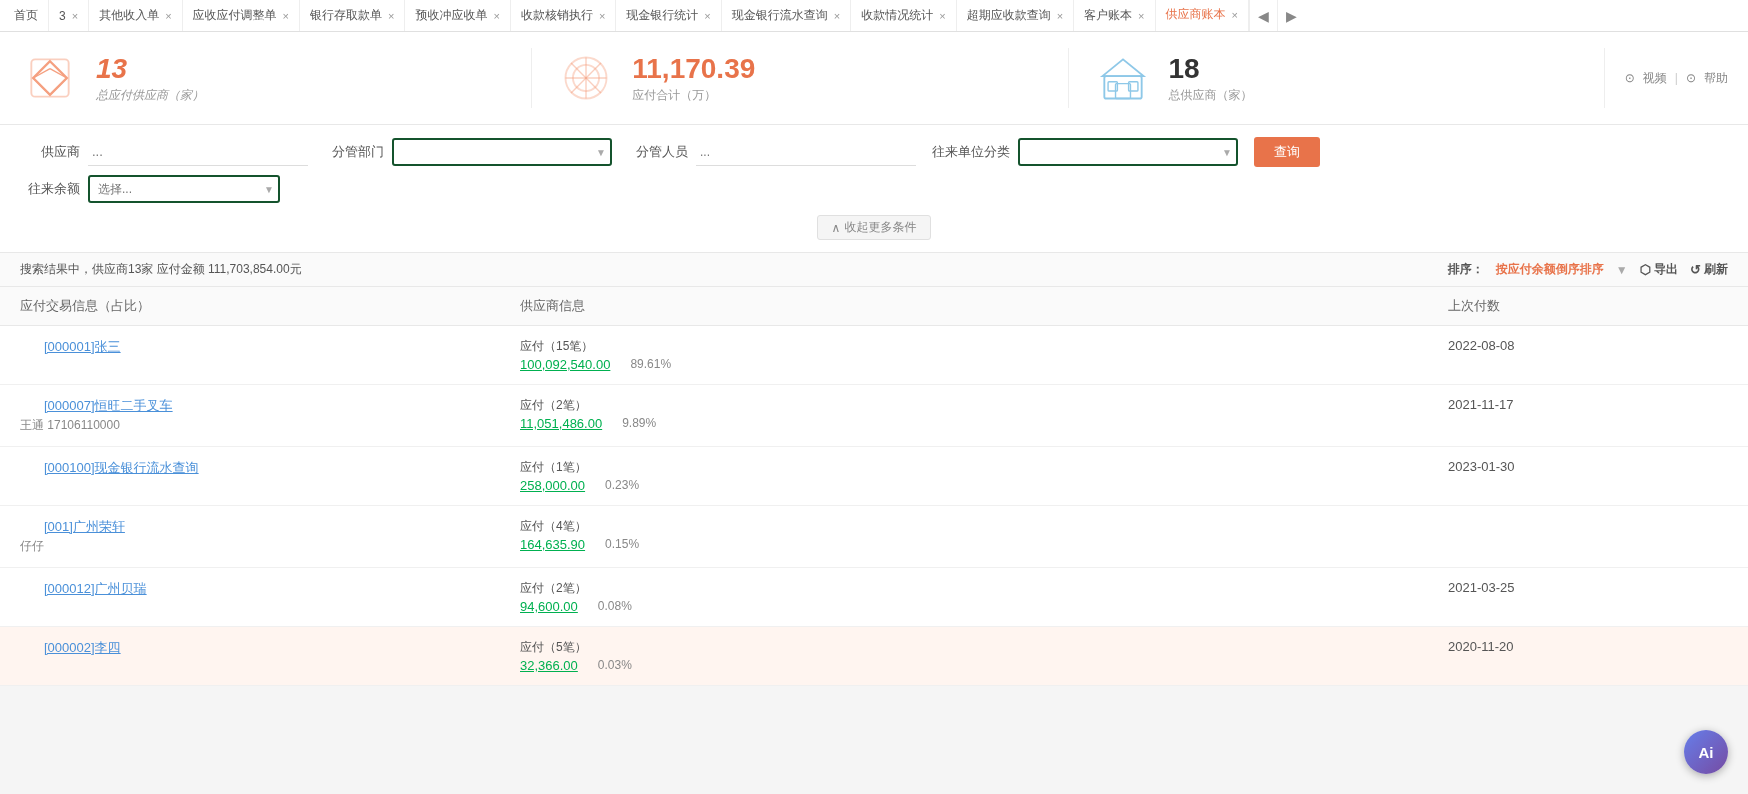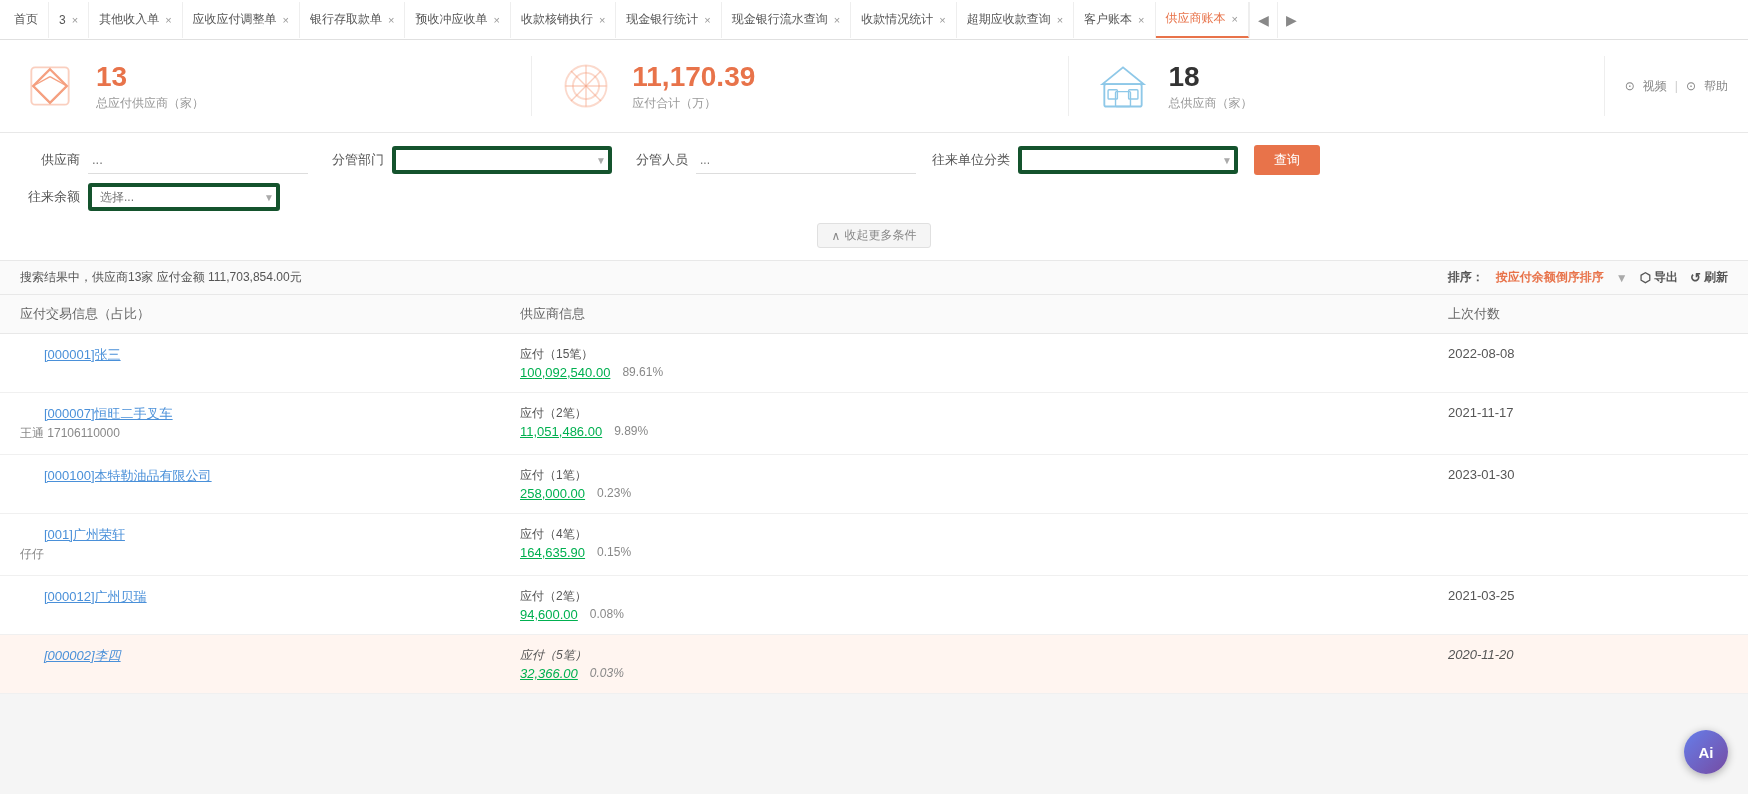--- a/index.html
+++ b/index.html
@@ -4,21 +4,21 @@
   <style>
     * { box-sizing: border-box; margin: 0; padding: 0; }
     body { font-family: 'Microsoft YaHei', Arial, sans-serif; font-size: 13px; background: #f5f5f5; color: #333; }
 
     
     .top-nav {
       display: flex;
       align-items: center;
       background: #fff;
       border-bottom: 1px solid #e0e0e0;
-      height: 40px;
+      height: 32px;
       overflow: hidden;
       padding: 0 4px;
     }
     .nav-tab {
       display: flex;
       align-items: center;
       padding: 0 10px;
       height: 36px;
       font-size: 12px;
       color: #555;
@@ -40,21 +40,21 @@
       border-bottom: 1px solid #e8e8e8;
       align-items: center;
     }
     .summary-card {
       display: flex;
       align-items: center;
       flex: 1;
       border-right: 1px solid #eee;
       padding: 0 24px;
     }
-    .summary-card:first-child { padding-left: 0; }
+    .summary-card:first-child { padding-left: 0; font-style: italic; }
     .summary-card:last-child { border-right: none; }
     .summary-icon {
       width: 60px;
       height: 60px;
       margin-right: 16px;
       display: flex;
       align-items: center;
       justify-content: center;
       flex-shrink: 0;
     }
@@ -91,21 +91,21 @@
     }
     .filter-item {
       display: flex;
       align-items: center;
       gap: 8px;
       min-width: 260px;
       justify-content: center;
     }
     .filter-label { font-size: 13px; color: #555; white-space: nowrap; min-width: 60px; text-align: right; }
     .filter-input {
-      border: 4px solid #14532d;
+      border: 2px solid #14532d;
       border-radius: 3px;
       padding: 4px 8px;
       font-size: 12px;
       color: #aaa;
       background: #fff;
       flex: 1;
       height: 28px;
       outline: none;
       cursor: pointer;
     }
@@ -205,33 +205,33 @@
       font-weight: 500;
     }
     .table-row {
       display: grid;
       grid-template-columns: 500px 1fr 280px;
       border-bottom: 1px solid #f0f0f0;
       padding: 12px 20px;
       align-items: start;
       font-size: 13px;
     }
-    .table-row.highlighted { background: #fff5f0; font-style: italic; }
+    .table-row.highlighted { background: #fff5f0; }
     .supplier-link {
       color: #4a90d9;
       text-decoration: underline;
       cursor: pointer;
       font-size: 13px;
       margin-left: 24px;
     }
     .supplier-sub { color: #888; font-size: 12px; margin-top: 2px; }
     .payable-count { color: #555; font-size: 12px; }
     .payable-amount { color: #00b050; font-size: 13px; font-weight: 500; text-decoration: underline; cursor: pointer; margin-top: 2px; }
     .payable-percent { color: #888; font-size: 12px; margin-left: 12px; }
-    .payable-cell { display: flex; align-items: center; flex-wrap: wrap; }
+    .payable-cell { display: flex; align-items: center; gap: 8px; flex-wrap: wrap; }
     .last-payment { color: #555; font-size: 13px; }
   </style>
 </head>
 <body>
 
 <div class="top-nav">
   <div class="nav-tab">
     <span>首页</span>
   </div>
   <div class="nav-tab">
@@ -450,21 +450,21 @@
         <span class="payable-percent">9.89%</span>
       </div>
     </div>
     <div>
       <span class="last-payment">2021-11-17</span>
     </div>
   </div>
 
   <div class="table-row">
     <div>
-      <div class="supplier-link">[000100]本特勒油品有限公司</div>
+      <div class="supplier-link">[000100]现金银行流水查询</div>
     </div>
     <div>
       <div class="payable-count">应付（1笔）</div>
       <div class="payable-cell">
         <span class="payable-amount">258,000.00</span>
         <span class="payable-percent">0.23%</span>
       </div>
     </div>
     <div>
       <span class="last-payment">2023-01-30</span>

